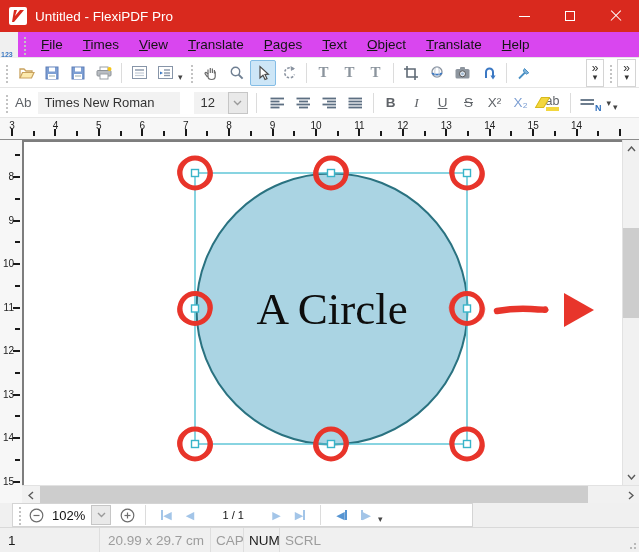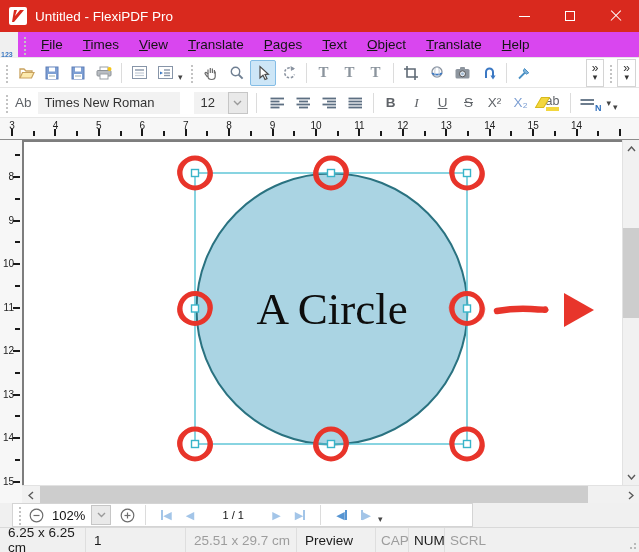--- a/index.html
+++ b/index.html
@@ -548,24 +548,22 @@
         </span>
       <span class="navtri">
           <span class="bar"></span>
           <span>▶</span>
         </span>
       <span class="dd-arrow">▾</span>
     </div>
   </div>
 
   <div class="statusbar">
-    <span class="scell" style="width:86px">6.25 x 6.25 cm</span>
     <span class="scell" style="width:100px">1</span>
-    <span class="scell muted" style="width:111px">25.51 x 29.7 cm</span>
-    <span class="scell" style="width:79px">Preview</span>
+    <span class="scell muted" style="width:111px">20.99 x 29.7 cm</span>
     <span class="scell muted" style="width:33px;padding-left:5px">CAP</span>
     <span class="scell" style="width:36px;padding-left:5px">NUM</span>
     <span class="scell muted" style="width:38px;padding-left:5px;border-right:none">SCRL</span>
     <span class="resize-grip">
       <i style="right:0;bottom:0"></i>
         <i style="right:4px;bottom:0"></i>
         <i style="right:0;bottom:4px"></i>
     </span>
   </div>
 

